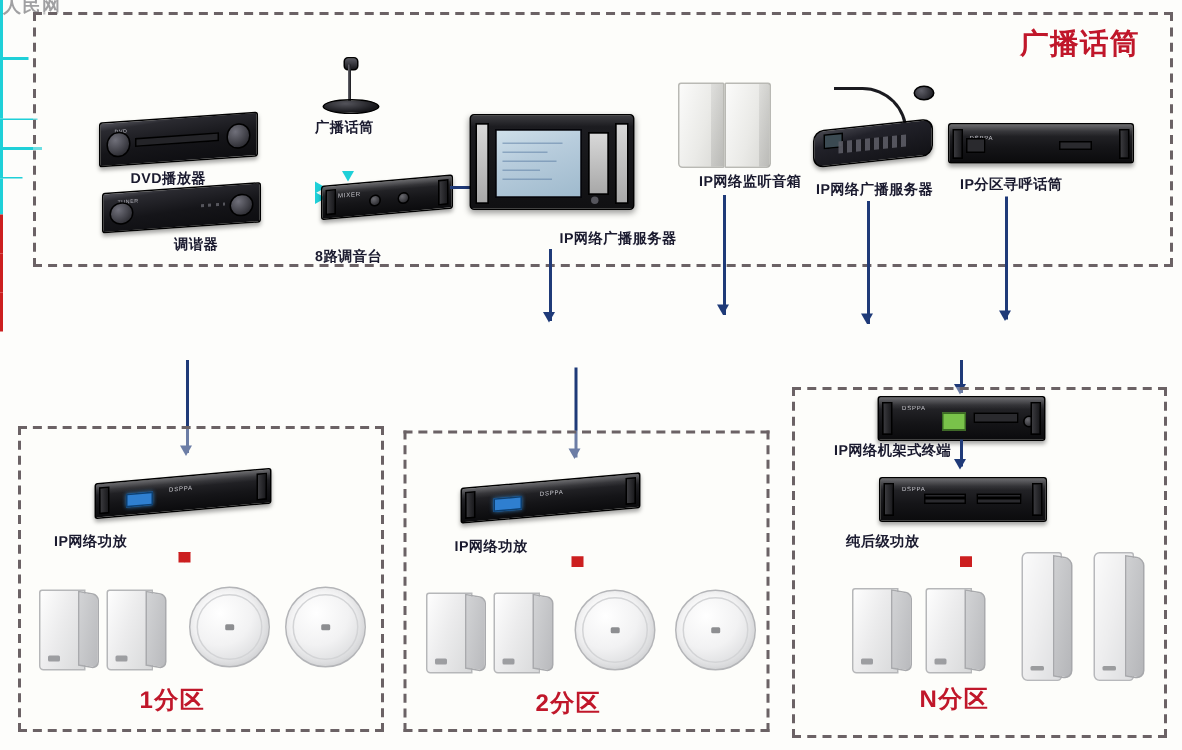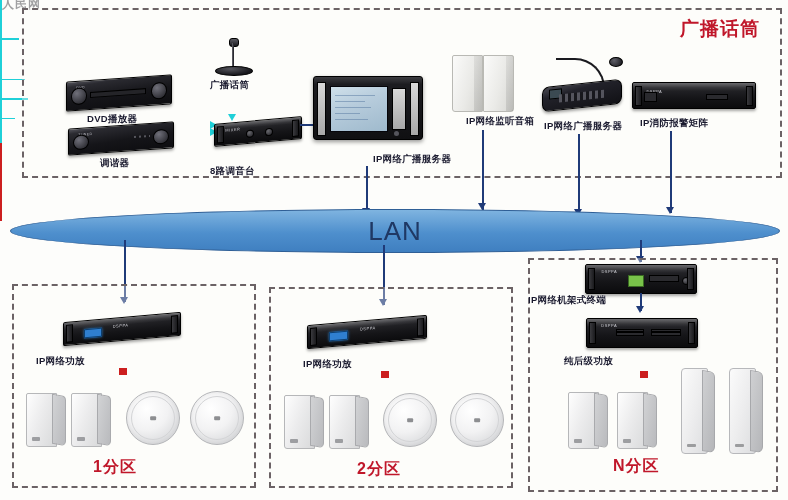--- a/index.html
+++ b/index.html
@@ -319,21 +319,21 @@
     <div class="dial"></div>
   </div>
   <div class="lbl" style="left:87px;top:113px;">DVD播放器</div>
 
   <div class="avdeck" style="left:68px;top:125px;width:104px;height:25px;">
     <span class="brand">TUNER</span>
     <div class="dial l"></div>
     <div class="dots"></div>
     <div class="dial"></div>
   </div>
-  <div class="lbl" style="left:100px;top:157px;">调谐器</div>
+  <div class="lbl" style="left:116px;top:157px;">调谐器</div>
 
   <div class="cyan vline" style="left:168px;top:86px;height:38px;"></div>
   <div class="cyan hline" style="left:168px;top:86px;width:19px;"></div>
   <div class="cyan vline" style="left:186px;top:86px;height:39px;"></div>
   <div class="cyan hline" style="left:186px;top:124px;width:25px;"></div>
   <div class="arrow-r cyan-a" style="left:210px;top:121px;"></div>
 
   <div class="cyan vline" style="left:169px;top:131px;height:18px;"></div>
   <div class="cyan hline" style="left:169px;top:148px;width:28px;"></div>
   <div class="cyan vline" style="left:196px;top:131px;height:18px;"></div>
@@ -392,37 +392,34 @@
   </div>
   <div class="lbl" style="left:544px;top:120px;">IP网络广播服务器</div>
 
   <div class="rack" style="left:632px;top:82px;width:122px;height:25px;">
     <div class="ear l"></div>
     <span class="brand" style="left:11%;top:22%;">DSPPA</span>
     <div class="slot" style="left:9%;top:34%;width:9%;height:34%;"></div>
     <div class="slot" style="left:60%;top:42%;width:16%;height:16%;"></div>
     <div class="ear r"></div>
   </div>
-  <div class="lbl" style="left:640px;top:117px;">IP消防报警矩阵</div>
+  <div class="lbl" style="left:640px;top:117px;">IP分区寻呼话筒</div>
 
   <div class="navy vline" style="left:366px;top:166px;height:48px;"></div>
   <div class="arrow-d" style="left:362px;top:208px;"></div>
 
   <div class="navy vline" style="left:482px;top:130px;height:80px;"></div>
   <div class="arrow-d" style="left:478px;top:203px;"></div>
 
   <div class="navy vline" style="left:578px;top:134px;height:82px;"></div>
   <div class="arrow-d" style="left:574px;top:209px;"></div>
 
   <div class="navy vline" style="left:670px;top:131px;height:82px;"></div>
   <div class="arrow-d" style="left:666px;top:207px;"></div>
 
-  <div class="lan">
-    <span>LAN</span>
-  </div>
 
   <div class="navy vline" style="left:124px;top:240px;height:62px;"></div>
   <div class="arrow-d" style="left:120px;top:297px;"></div>
 
   <div class="navy vline" style="left:383px;top:245px;height:60px;"></div>
   <div class="arrow-d" style="left:379px;top:299px;"></div>
 
   <div class="navy vline" style="left:640px;top:240px;height:22px;"></div>
   <div class="arrow-d" style="left:636px;top:256px;"></div>
 
@@ -493,21 +490,21 @@
   <div class="zone" style="left:528px;top:258px;width:250px;height:234px;"></div>
 
   <div class="rack" style="left:585px;top:264px;width:110px;height:28px;">
     <div class="ear l"></div>
     <span class="brand" style="left:14%;top:16%;">DSPPA</span>
     <div class="lcdgreen" style="left:38%;top:34%;width:13%;height:38%;"></div>
     <div class="slot" style="left:57%;top:36%;width:26%;height:16%;"></div>
     <div class="knob" style="left:87%;top:44%;width:6px;height:6px;"></div>
     <div class="ear r"></div>
   </div>
-  <div class="lbl" style="left:528px;top:294px;">IP网络机架式终端</div>
+  <div class="lbl" style="left:556px;top:294px;">IP网络机架式终端</div>
 
   <div class="navy vline" style="left:640px;top:293px;height:18px;"></div>
   <div class="arrow-d" style="left:636px;top:306px;"></div>
 
   <div class="rack" style="left:586px;top:318px;width:110px;height:28px;">
     <div class="ear l"></div>
     <span class="brand" style="left:13%;top:16%;">DSPPA</span>
     <div class="slot" style="left:26%;top:36%;width:24%;height:4%;"></div>
     <div class="slot" style="left:26%;top:48%;width:24%;height:4%;"></div>
     <div class="slot" style="left:58%;top:36%;width:26%;height:4%;"></div>

